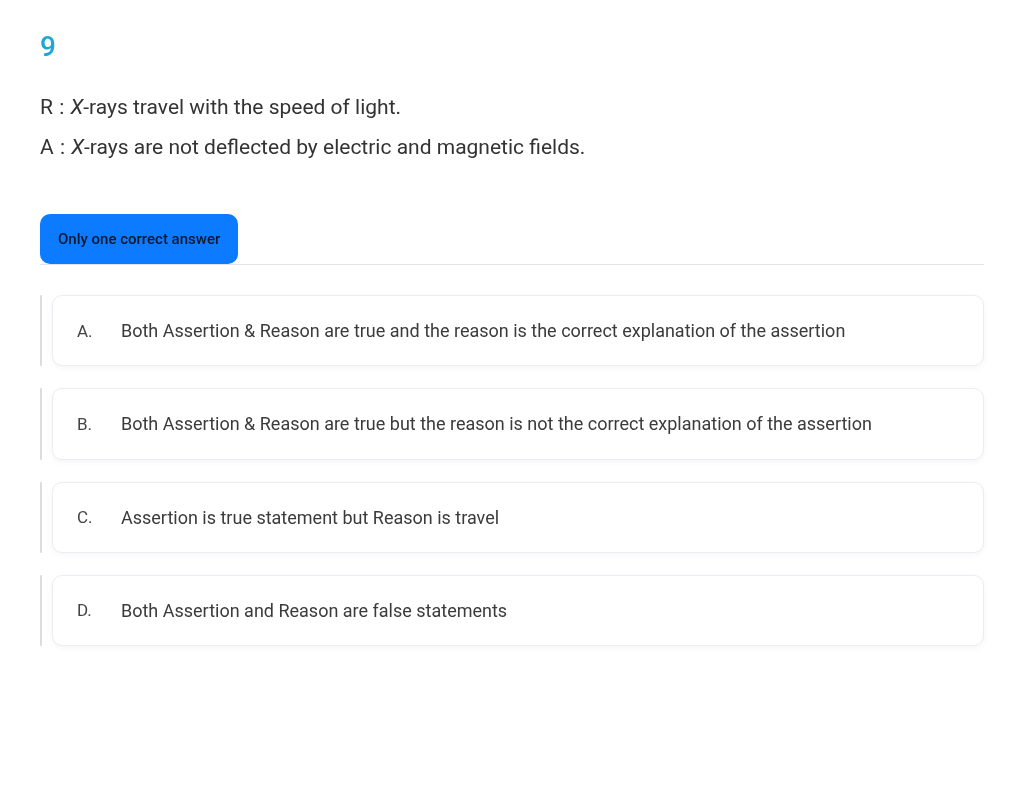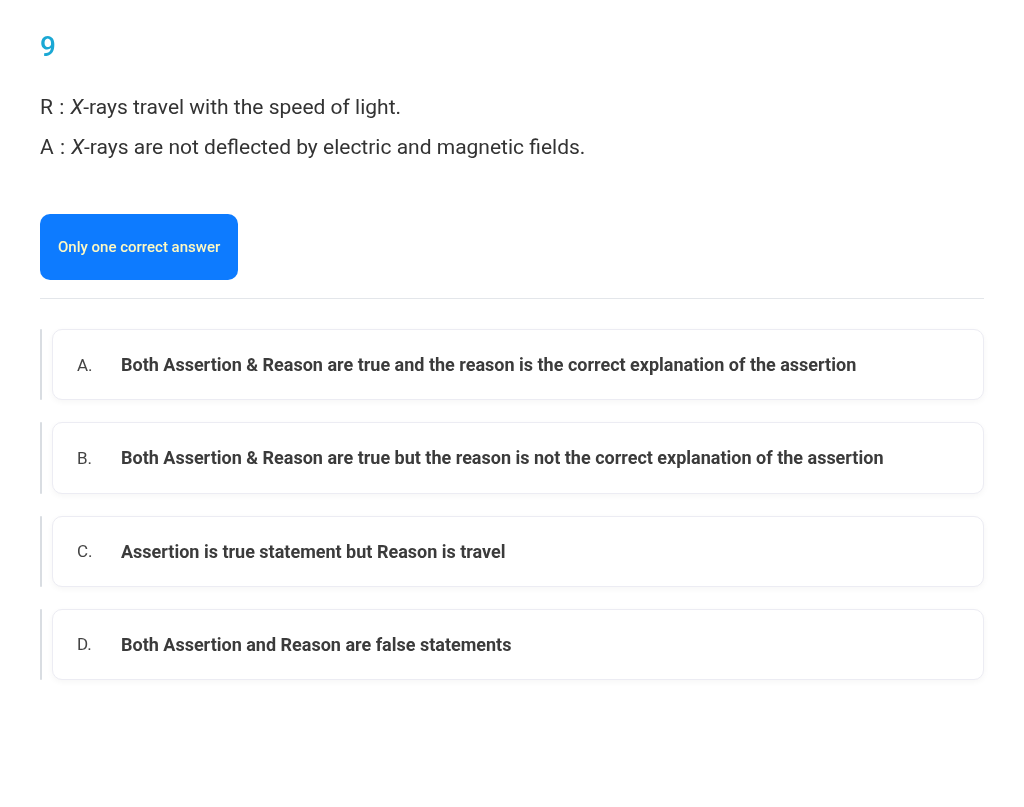--- a/index.html
+++ b/index.html
@@ -30,26 +30,25 @@
     }
     .question-text .italic {
       font-style: italic;
     }
     .question-block {
       margin-bottom: 50px;
     }
     .badge {
       display: inline-block;
       background: #0d7bff;
-      color: #fef9c3;
+      color: #0f172a;
       font-size: 15px;
       font-weight: 500;
-      padding: 24px 18px;
+      padding: 16px 18px;
       border-radius: 10px;
-      margin-bottom: 18px;
     }
     .divider {
       border: none;
       border-top: 1px solid #e3e6ea;
       margin-bottom: 30px;
     }
     .option-row {
       display: flex;
       align-items: stretch;
       margin-bottom: 22px;
@@ -76,21 +75,20 @@
     .option-letter {
       font-size: 17px;
       color: #444;
       margin-right: 24px;
       min-width: 20px;
     }
     .option-text {
       font-size: 18px;
       color: #3b3b3b;
       line-height: 1.4;
-      font-weight: bold;
     }
   </style>
 </head>
 <body>
 
 
 
 <div class="question-number">9</div>
 
 <div class="question-block">

